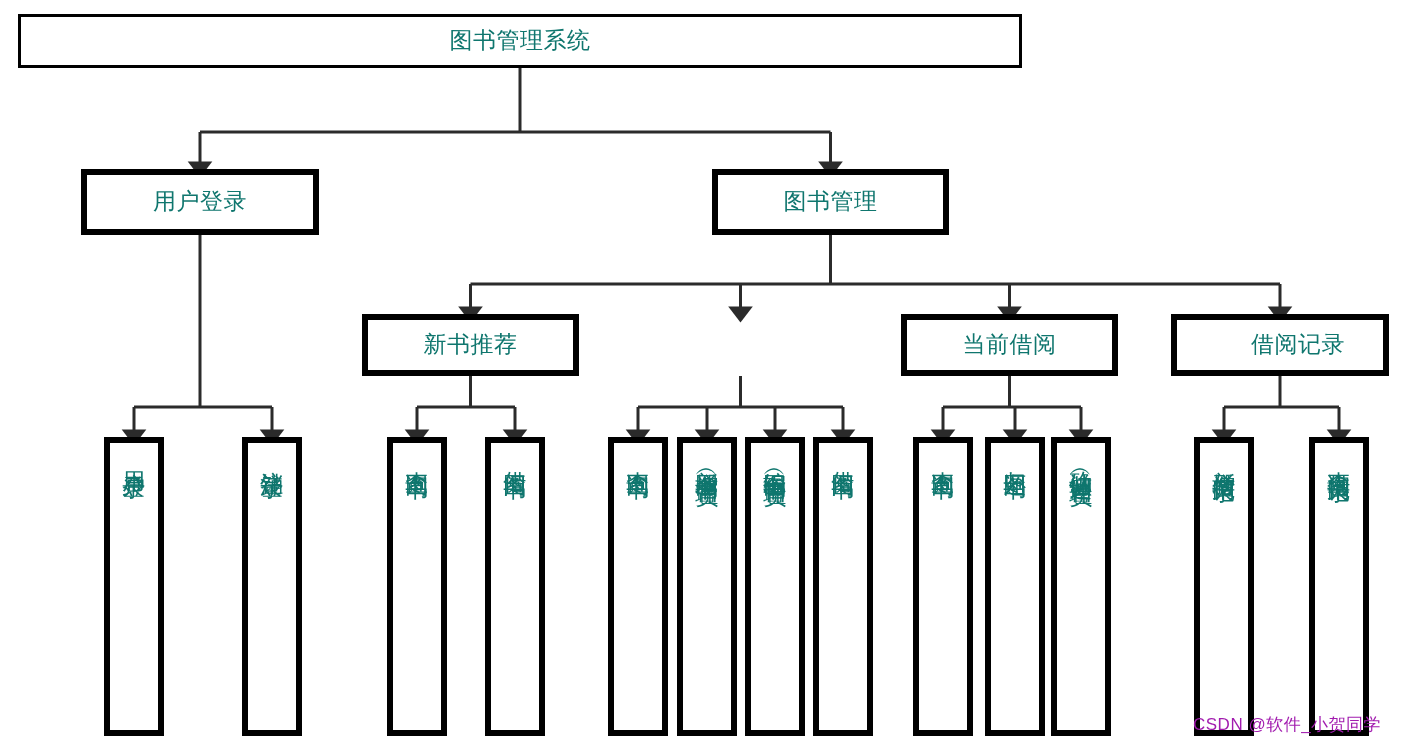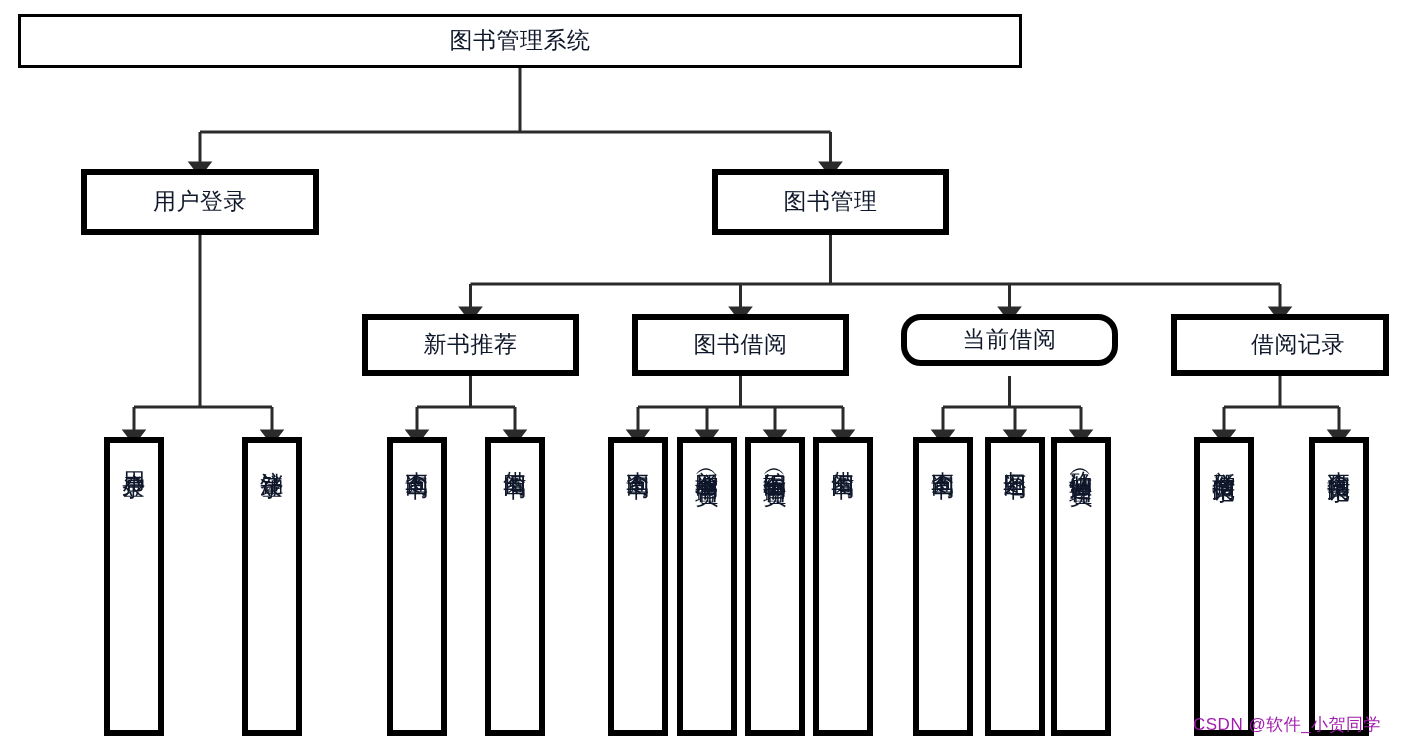--- a/index.html
+++ b/index.html
@@ -25,21 +25,21 @@
     height: 747px;
   }
   .node-box {
     position: absolute;
     box-sizing: border-box;
     border: 6px solid #000000;
     background: #ffffff;
     display: flex;
     align-items: center;
     justify-content: center;
-    color: #0f172a;
+    color: #0f766e;
   }
   .node-box.root-node {
     border-width: 3px;
   }
   .node-label-h {
     font-size: 23px;
     line-height: 1.1;
     letter-spacing: 0.5px;
     white-space: nowrap;
     text-align: center;
@@ -125,24 +125,21 @@
   <div class="node-box" style="left:81px; top:169px; width:238px; height:66px;">
     <span class="node-label-h">用户登录</span>
   </div>
   <div class="node-box" style="left:362px; top:314px; width:217px; height:62px;">
     <span class="node-label-h">新书推荐</span>
   </div>
 
   <div class="node-box" style="left:712px; top:169px; width:237px; height:66px;">
     <span class="node-label-h">图书管理</span>
   </div>
-  <div class="node-box" style="left:632px; top:314px; width:217px; height:62px;">
-    <span class="node-label-h">图书借阅</span>
-  </div>
-  <div class="node-box" style="left:901px; top:314px; width:217px; height:52px;border-radius:20px;">
+  <div class="node-box" style="left:901px; top:314px; width:217px; height:62px;">
     <span class="node-label-h">当前借阅</span>
   </div>
   <div class="node-box" style="left:1171px; top:314px; width:218px; height:62px;padding-left:36px;">
     <span class="node-label-h">借阅记录</span>
   </div>
 
   <div id="leaf-layer">
       <div class="node-box leaf-node leaf-center" id="leaf-user-login" style="left: 104px; top: 437px; width: 60px; height: 299px;">
         <span class="node-label-v">用户登录</span>
       </div>

